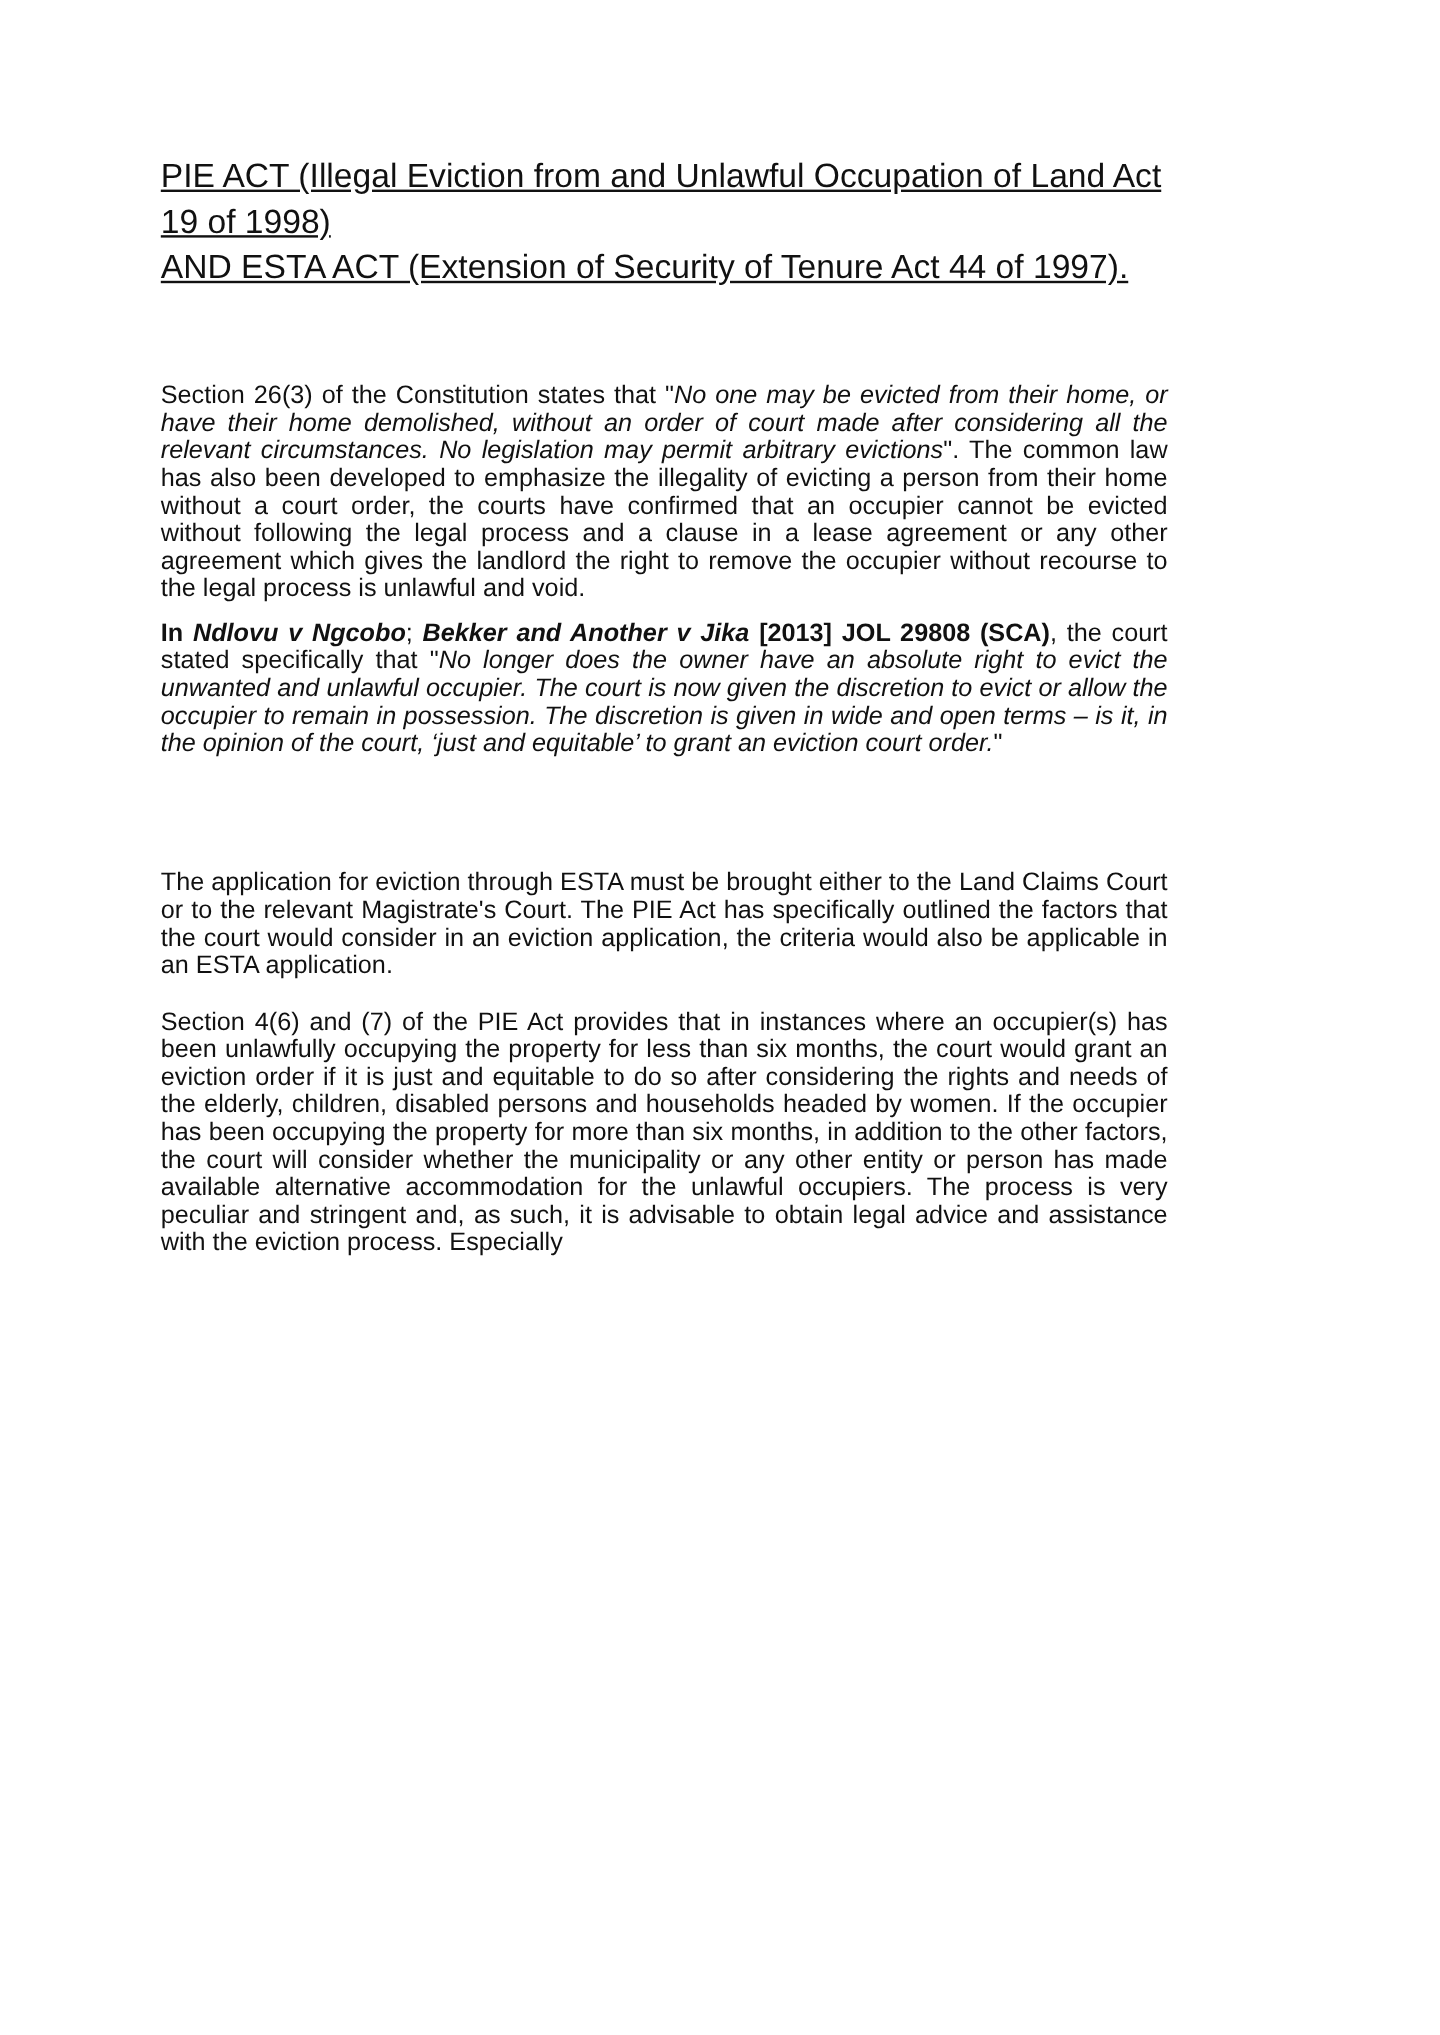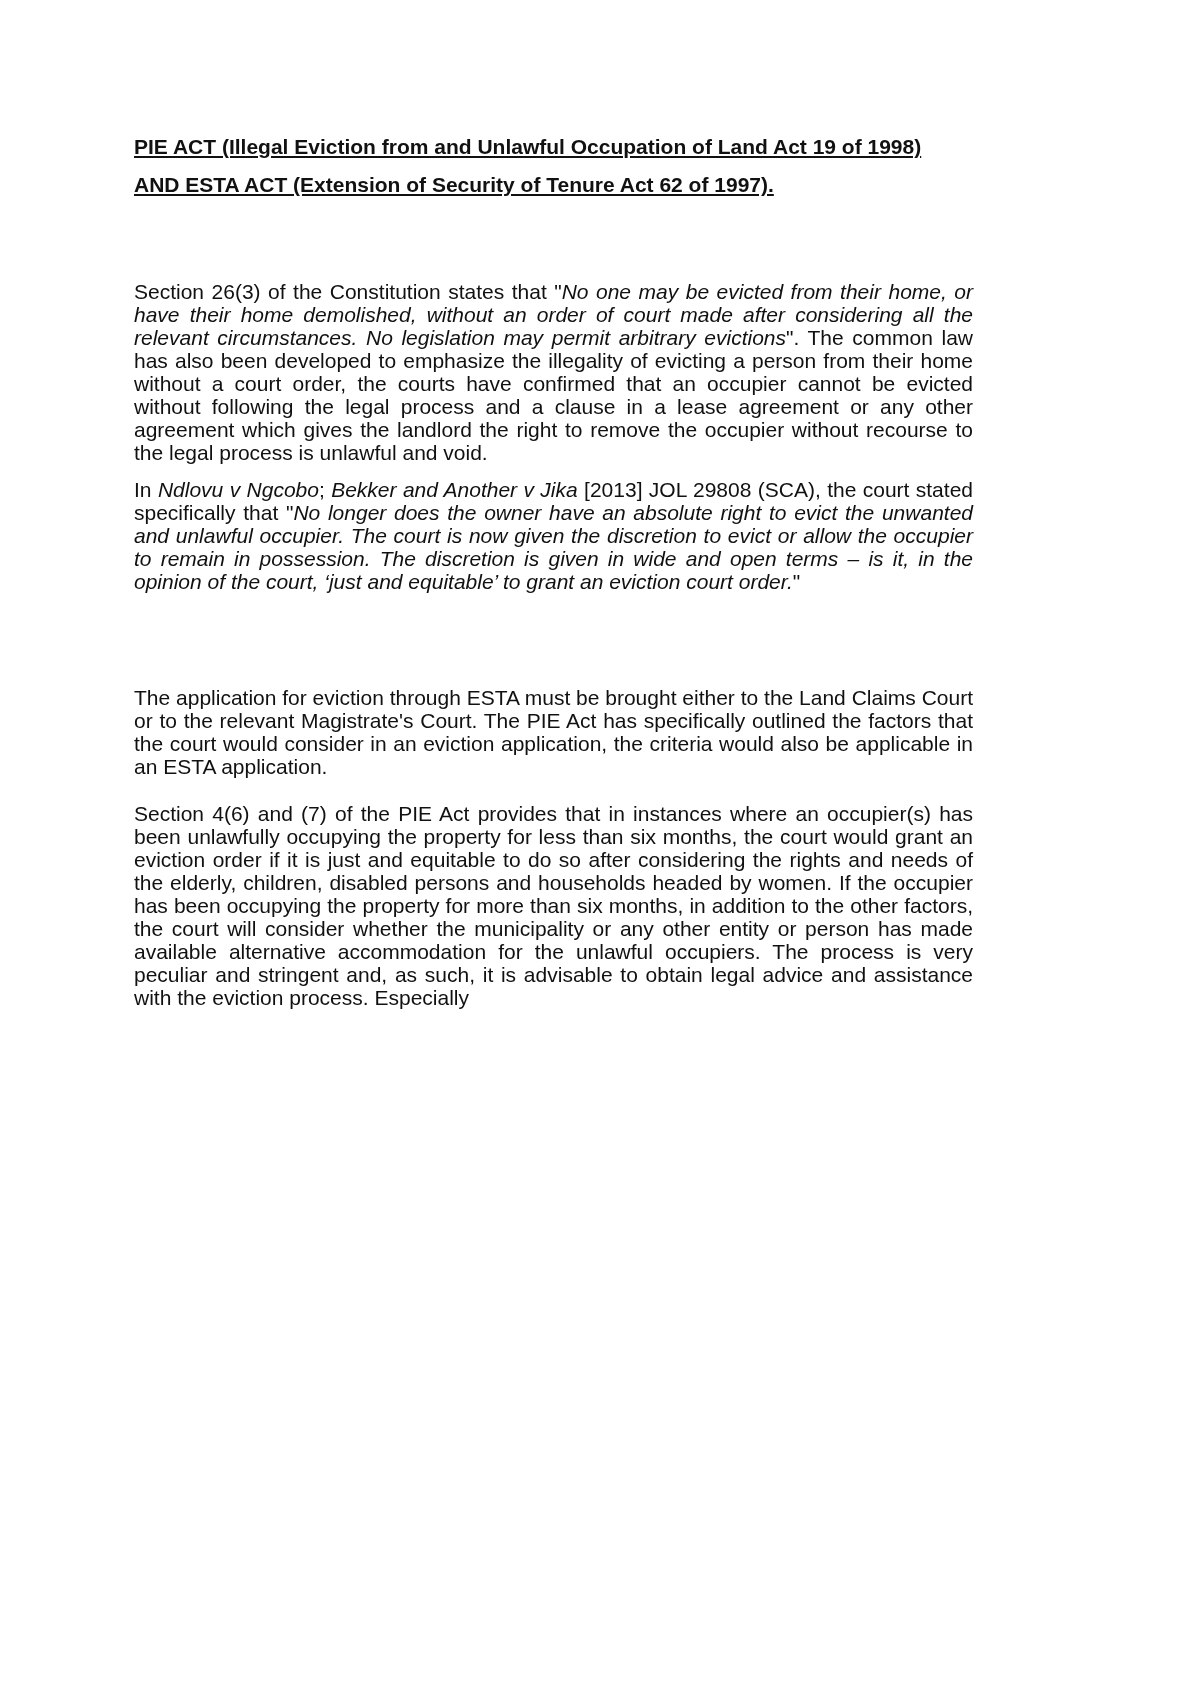--- a/index.html
+++ b/index.html
@@ -1,35 +1,35 @@
 <!DOCTYPE html>
 <html><head>
 <meta charset="utf-8">
 <style>
   html, body { margin: 0; padding: 0; background: #ffffff; }
   body { width: 1200px; height: 1696px; overflow: hidden; position: relative;
          font-family: "Liberation Sans", sans-serif; color: #111; }
   .page { position: absolute; left: 134px; top: 128px; width: 839px; }
-  .title { font-weight: bold; font-size: 21px; line-height: 38px; margin: 0; }
+  .title { font-weight: normal; font-size: 28px; line-height: 38px; margin: 0; }
   .title .u { text-decoration: underline; }
   p.body { font-size: 21px; line-height: 23px; text-align: justify; margin: 0; }
   .gap-title { height: 76px; }
   .gap-s { height: 14px; }
   .gap-l { height: 93px; }
   .gap-m { height: 24px; }
   i { font-style: italic; }
-  b { font-weight: normal; }
+  b { font-weight: bold; }
 </style>
 </head>
 <body>
 
 <div class="page">
   <h1 class="title">
     <span class="u">PIE ACT (Illegal Eviction from and Unlawful Occupation of Land Act 19 of 1998)</span><br>
-    <span class="u">AND ESTA ACT (Extension of Security of Tenure Act 62 of 1997).</span>
+    <span class="u">AND ESTA ACT (Extension of Security of Tenure Act 44 of 1997).</span>
   </h1>
 
   <div class="gap-title"></div>
 
   <p class="body"><span>Section 26(3) of the Constitution states that "</span><i>No one may be evicted from their home, or have their home demolished, without an order of court made after considering all the relevant circumstances. No legislation may permit arbitrary evictions</i><span>". The common law has also been developed to emphasize the illegality of evicting a person from their home without a court order, the courts have confirmed that an occupier cannot be evicted without following the legal process and a clause in a lease agreement or any other agreement which gives the landlord the right to remove the occupier without recourse to the legal process is unlawful and void.</span></p>
 
   <div class="gap-s"></div>
 
   <p class="body"><b>In </b><b><i>Ndlovu v Ngcobo</i></b><span>; </span><b><i>Bekker and Another v Jika</i></b><b> [2013] JOL 29808 (SCA)</b><span>, the court stated specifically that "</span><i>No longer does the owner have an absolute right to evict the unwanted and unlawful occupier. The court is now given the discretion to evict or allow the occupier to remain in possession. The discretion is given in wide and open terms – is it, in the opinion of the court, ‘just and equitable’ to grant an eviction court order.</i><span>"</span></p>
 

